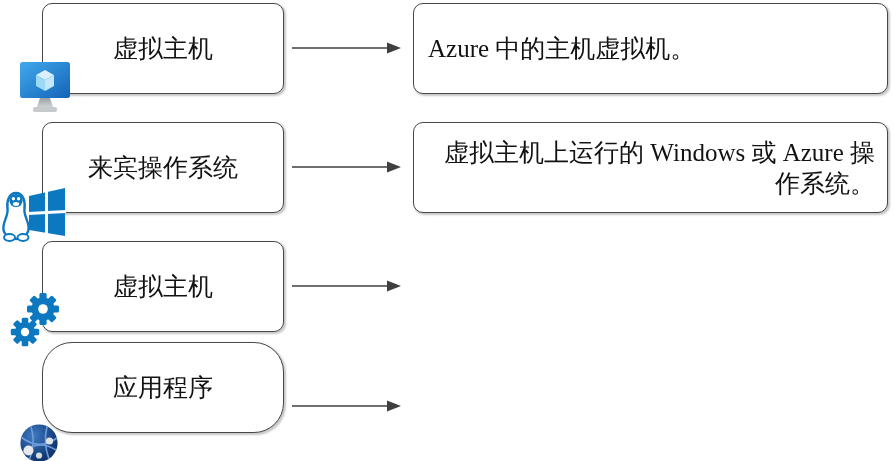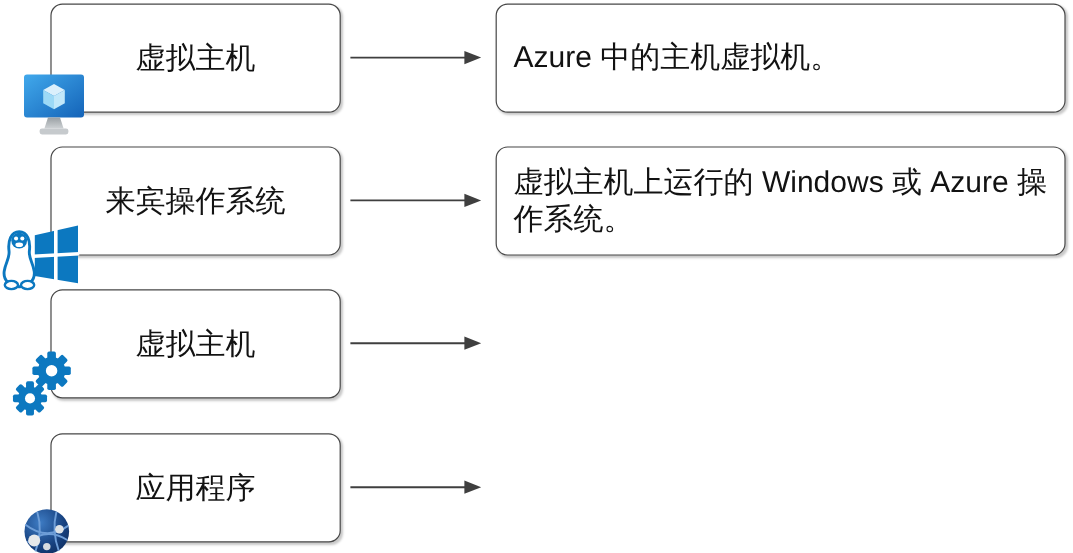--- a/index.html
+++ b/index.html
@@ -1,21 +1,21 @@
 <!DOCTYPE html>
 <html><head>
 <meta charset="utf-8">
 <style>
   html,body{margin:0;padding:0;background:#ffffff;}
   .canvas{
     position:relative;
     width:894px;height:461px;
     background:#ffffff;
     overflow:hidden;
-    font-family:Liberation Sans, sans-serif;
+    font-family:Liberation Serif, serif;
     color:#121212;
   }
   .box{
     position:absolute;
     box-sizing:border-box;
     background:#ffffff;
     border:1.5px solid #484848;
     border-radius:10px;
     box-shadow:1.5px 1.5px 2px rgba(0,0,0,0.22);
     display:flex;
@@ -25,23 +25,23 @@
     left:42px;width:242px;height:91px;
     justify-content:center;
     text-align:center;
     font-size:25px;
   }
   .desc-box{
     left:413px;width:475px;height:91px;
     padding:6px 12px 6px 14px;
     font-size:25px;
     line-height:31px;
-    text-align:left;
+    text-align:right;
   }
-  .row1{top:3px;}  .row2{top:122px;}  .row3{top:241px;}  .row4{top:361px;}
+  .row1{top:3px;}  .row2{top:122px;}  .row3{top:241px;}  .row4{top:342px;border-radius:30px;}
   .arrow{
     position:absolute;left:288px;width:114px;height:20px;
   }
   .a1{top:38px;} .a2{top:157px;} .a3{top:276px;} .a4{top:396px;}
   .icon{position:absolute;}
   .icon-vm{left:19px;top:61px;}
   .icon-os{left:0px;top:186px;}
   .icon-gears{left:5px;top:292px;}
   .icon-globe{left:19px;top:424px;}
 </style>

